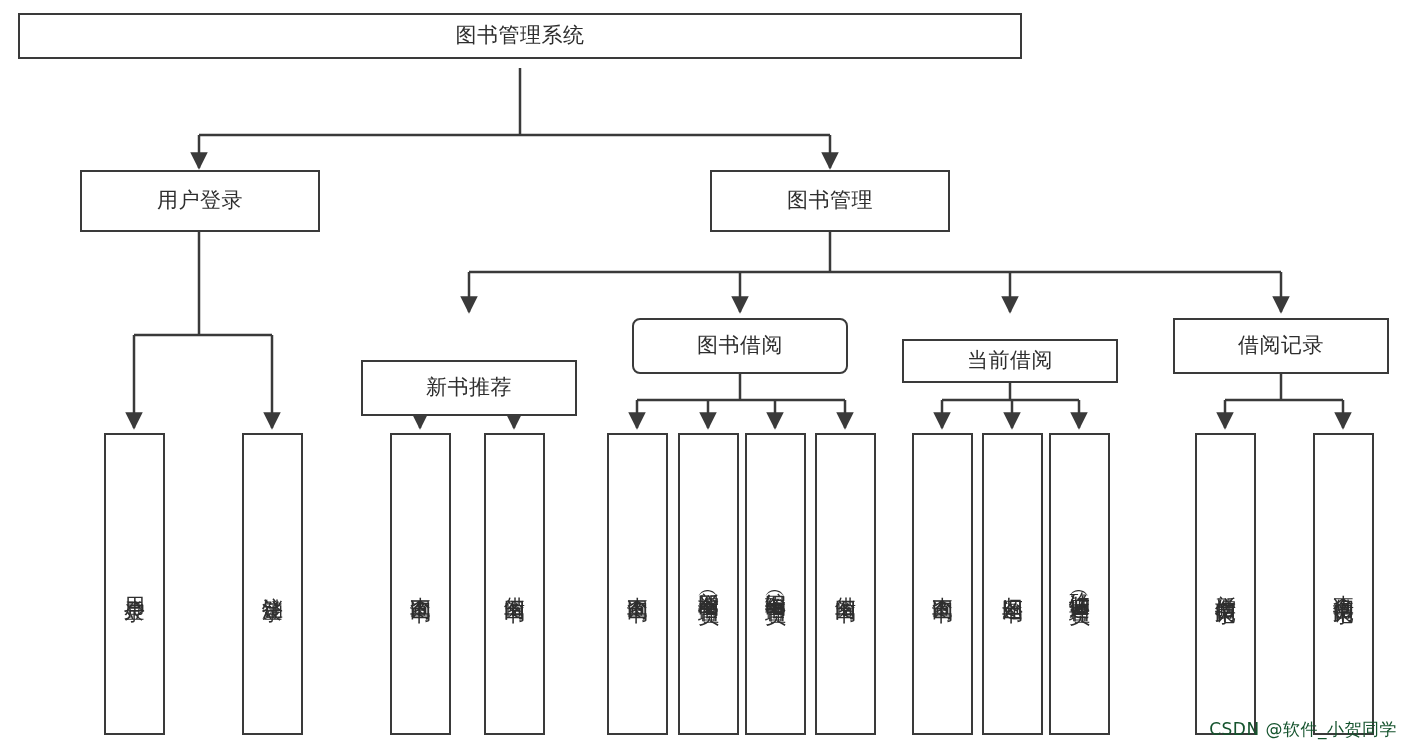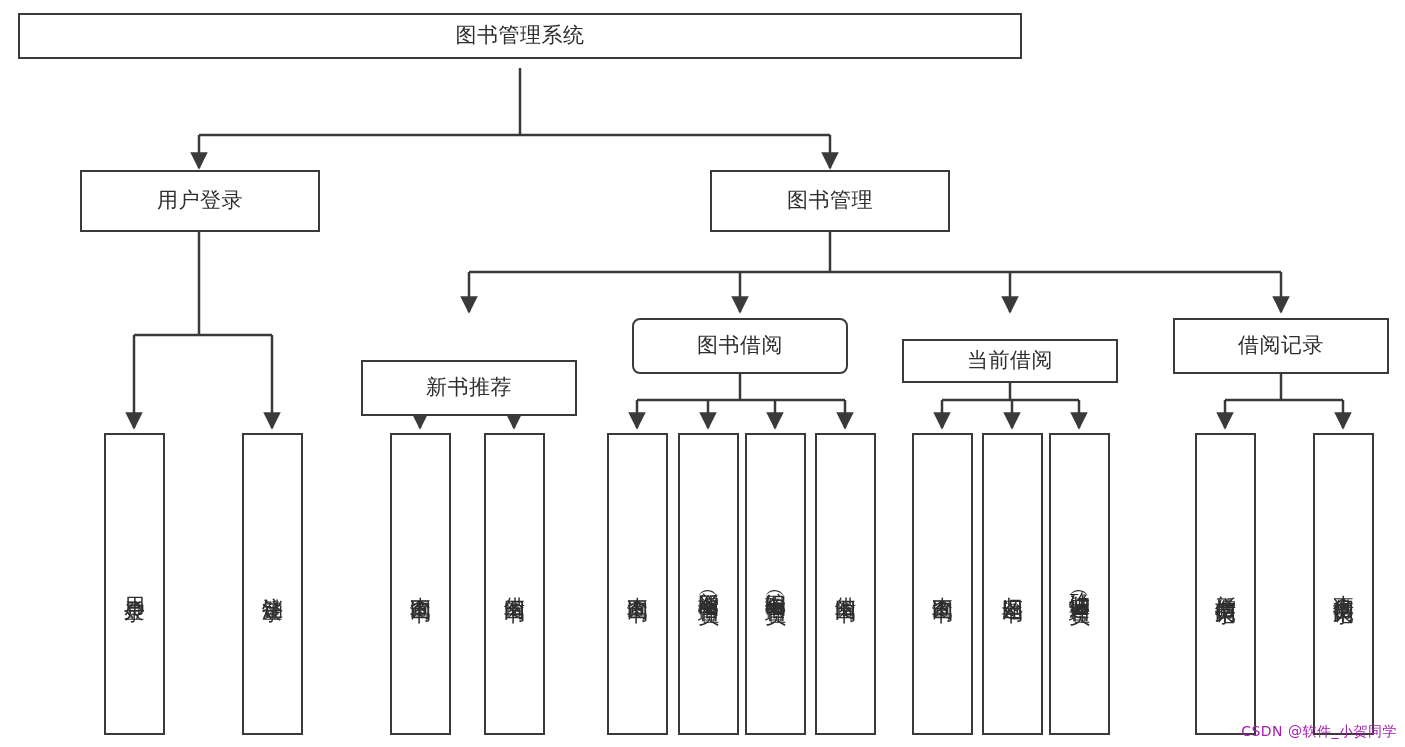--- a/index.html
+++ b/index.html
@@ -57,22 +57,22 @@
     white-space: nowrap;
   }
   .node.horiz .label {
     display: block;
     white-space: nowrap;
   }
   #watermark {
     position: absolute;
     right: 8px;
     bottom: 6px;
-    font-size: 14px;
-    color: #a21caf;
+    font-size: 17px;
+    color: #14532d;
     letter-spacing: 0.5px;
     white-space: nowrap;
     font-family: "DejaVu Sans", "Liberation Sans", sans-serif;
   }
 </style>
 </head>
 <body>
 
 <div id="canvas">
 

